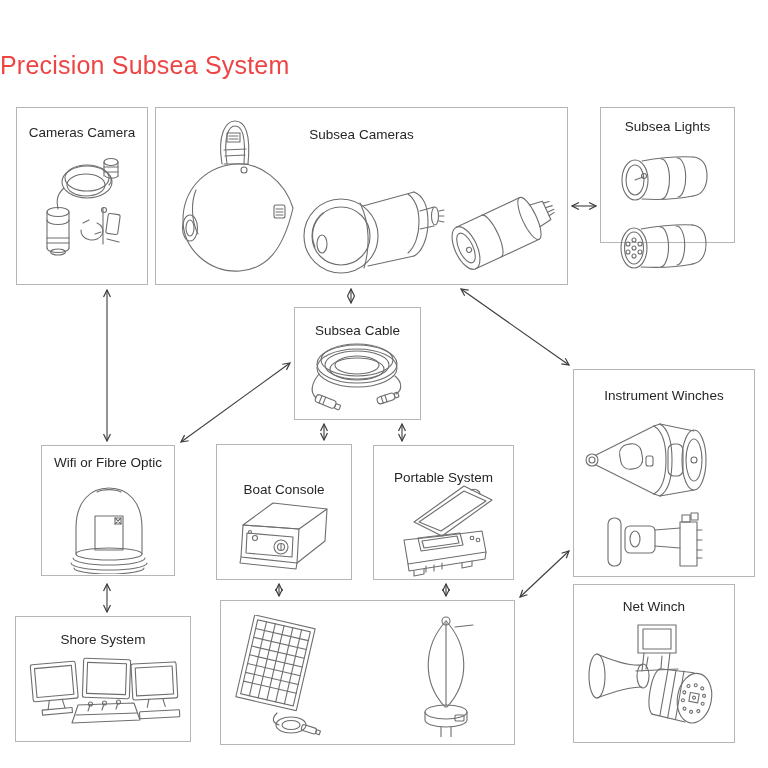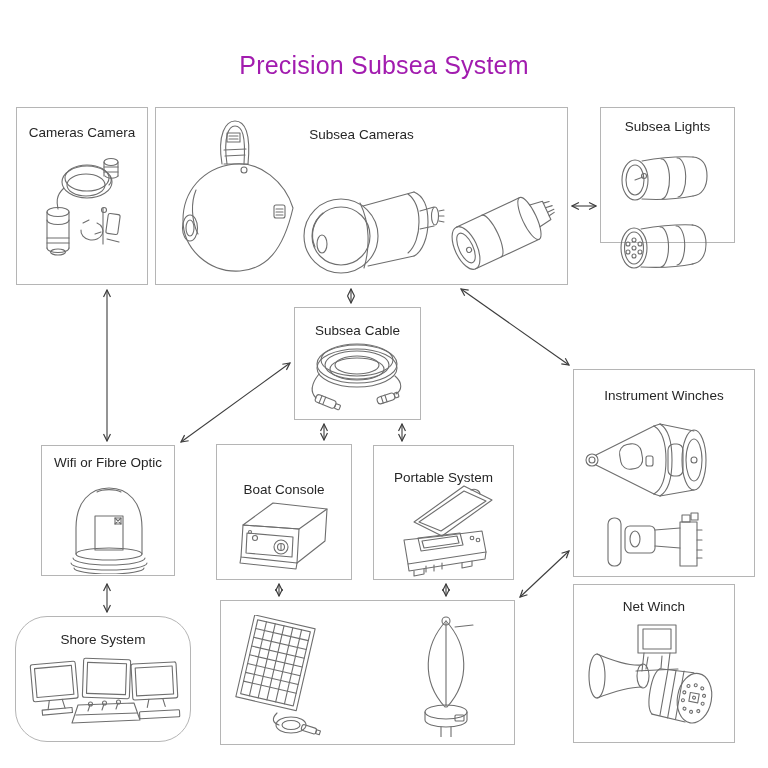--- a/index.html
+++ b/index.html
@@ -2,22 +2,22 @@
 <html><head>
 <meta charset="utf-8">
 <style>
   html,body{margin:0;padding:0;}
   body{
     width:768px;height:768px;background:#ffffff;position:relative;overflow:hidden;
     font-family:"Liberation Sans", sans-serif;
   }
   #stage{position:absolute;inset:0;}
   #diagram-title{
-    position:absolute;top:51px;left:0;right:0;text-align:center;
-    font-size:25px;color:#a21caf;letter-spacing:0.2px;
+    position:absolute;top:51px;left:0;right:0;
+    font-size:25px;color:#ef4444;letter-spacing:0.2px;
   }
   .node{
     position:absolute;border:1px solid #b5b5b5;background:#ffffff;box-sizing:border-box;
   }
   .node-label{
     position:absolute;left:0;right:0;text-align:center;
     font-size:13.5px;color:#262626;white-space:nowrap;
   }
   svg.sketch{
     position:absolute;fill:none;stroke:#6e6e6e;stroke-width:1.1;
@@ -246,21 +246,21 @@
         <ellipse cx="53" cy="121" rx="5" ry="8"></ellipse>
         <path d="M73,112 L98,110 M73,128 L98,130"></path>
         <rect x="98" y="104" width="17" height="44"></rect>
         <path d="M115,112 l5,0 M115,122 l5,0 M115,132 l5,0 M115,140 l5,0"></path>
         <rect x="100" y="97" width="8" height="7"></rect>
         <rect x="109" y="95" width="7" height="7"></rect>
       </g>
     </svg>
   </div>
 
-  <div class="node" style="left:15px;top:616px;width:176px;height:126px;border-radius:32px;">
+  <div class="node" style="left:15px;top:616px;width:176px;height:126px;">
     <div class="node-label" style="top:15px;">Shore System</div>
     <svg class="sketch" style="left:10px;top:36px;" width="156" height="84" viewBox="0 0 156 84">
       <g transform="rotate(-5 28 32)">
         <rect x="6" y="10" width="45" height="37" rx="2"></rect>
         <rect x="10" y="14" width="37" height="29"></rect>
         <path d="M22,47 L20,56 M35,47 L37,56"></path>
         <path d="M14,56 L44,56 L44,61 L14,61 Z"></path>
       </g>
       <g transform="rotate(2 80 26)">
         <rect x="57" y="6" width="47" height="39" rx="2"></rect>

